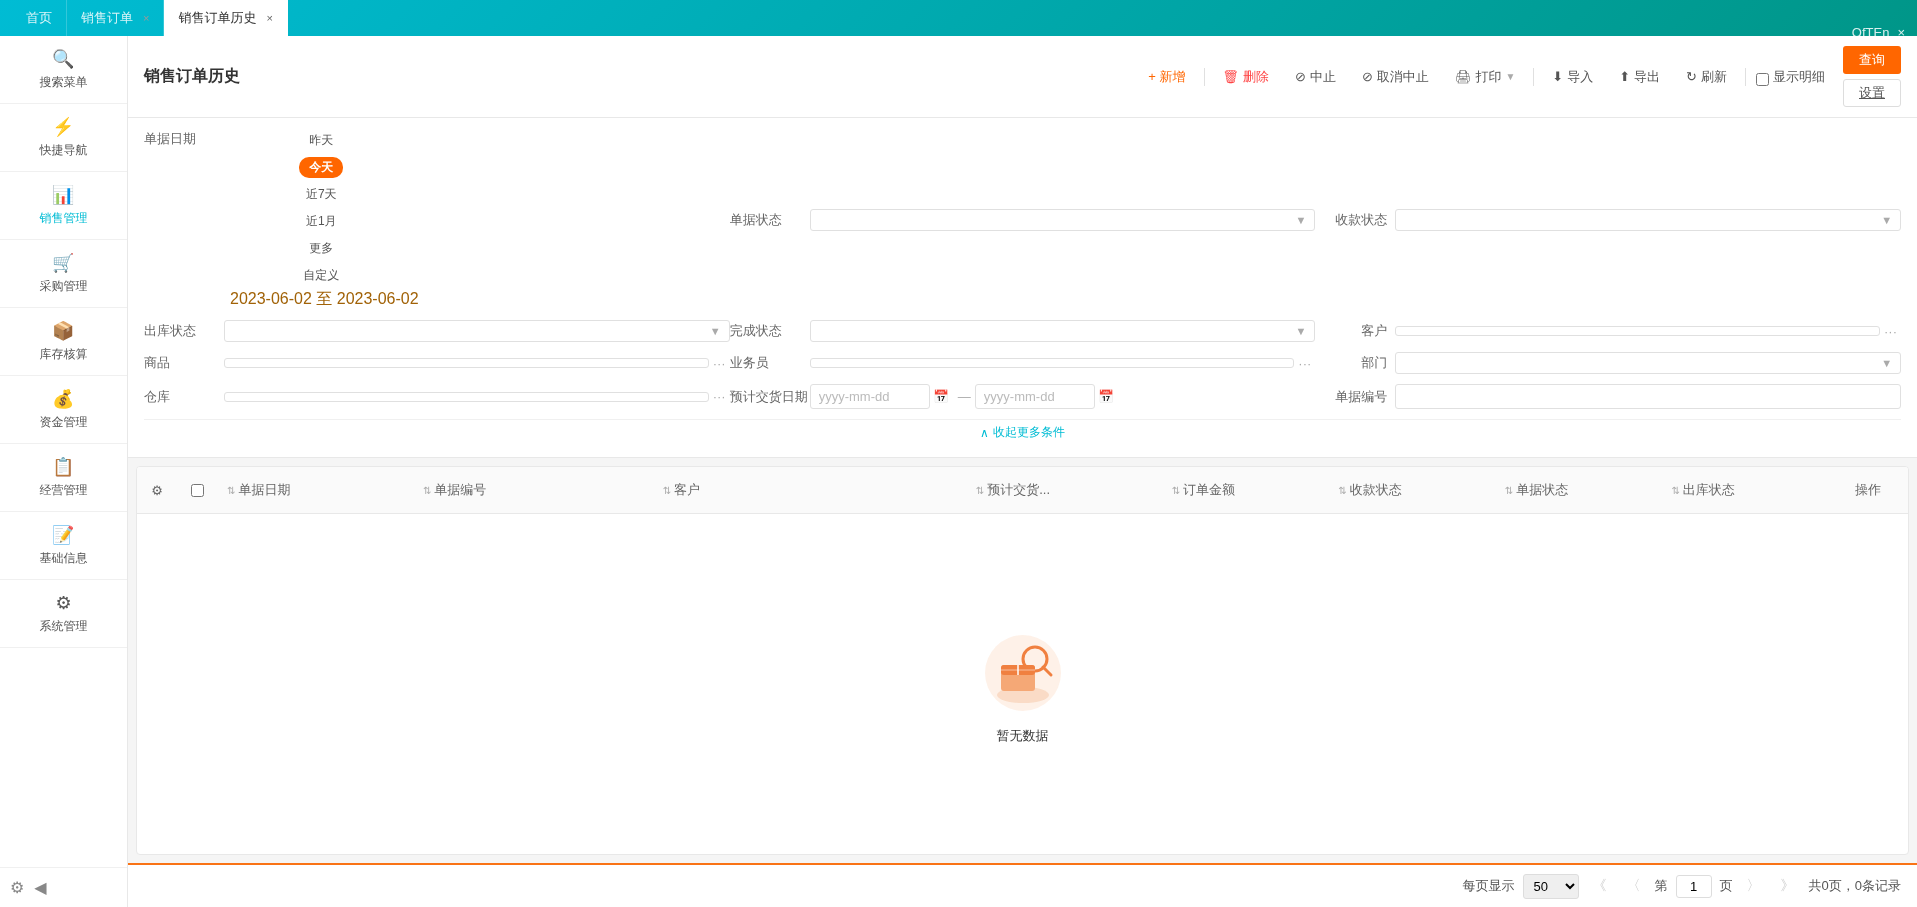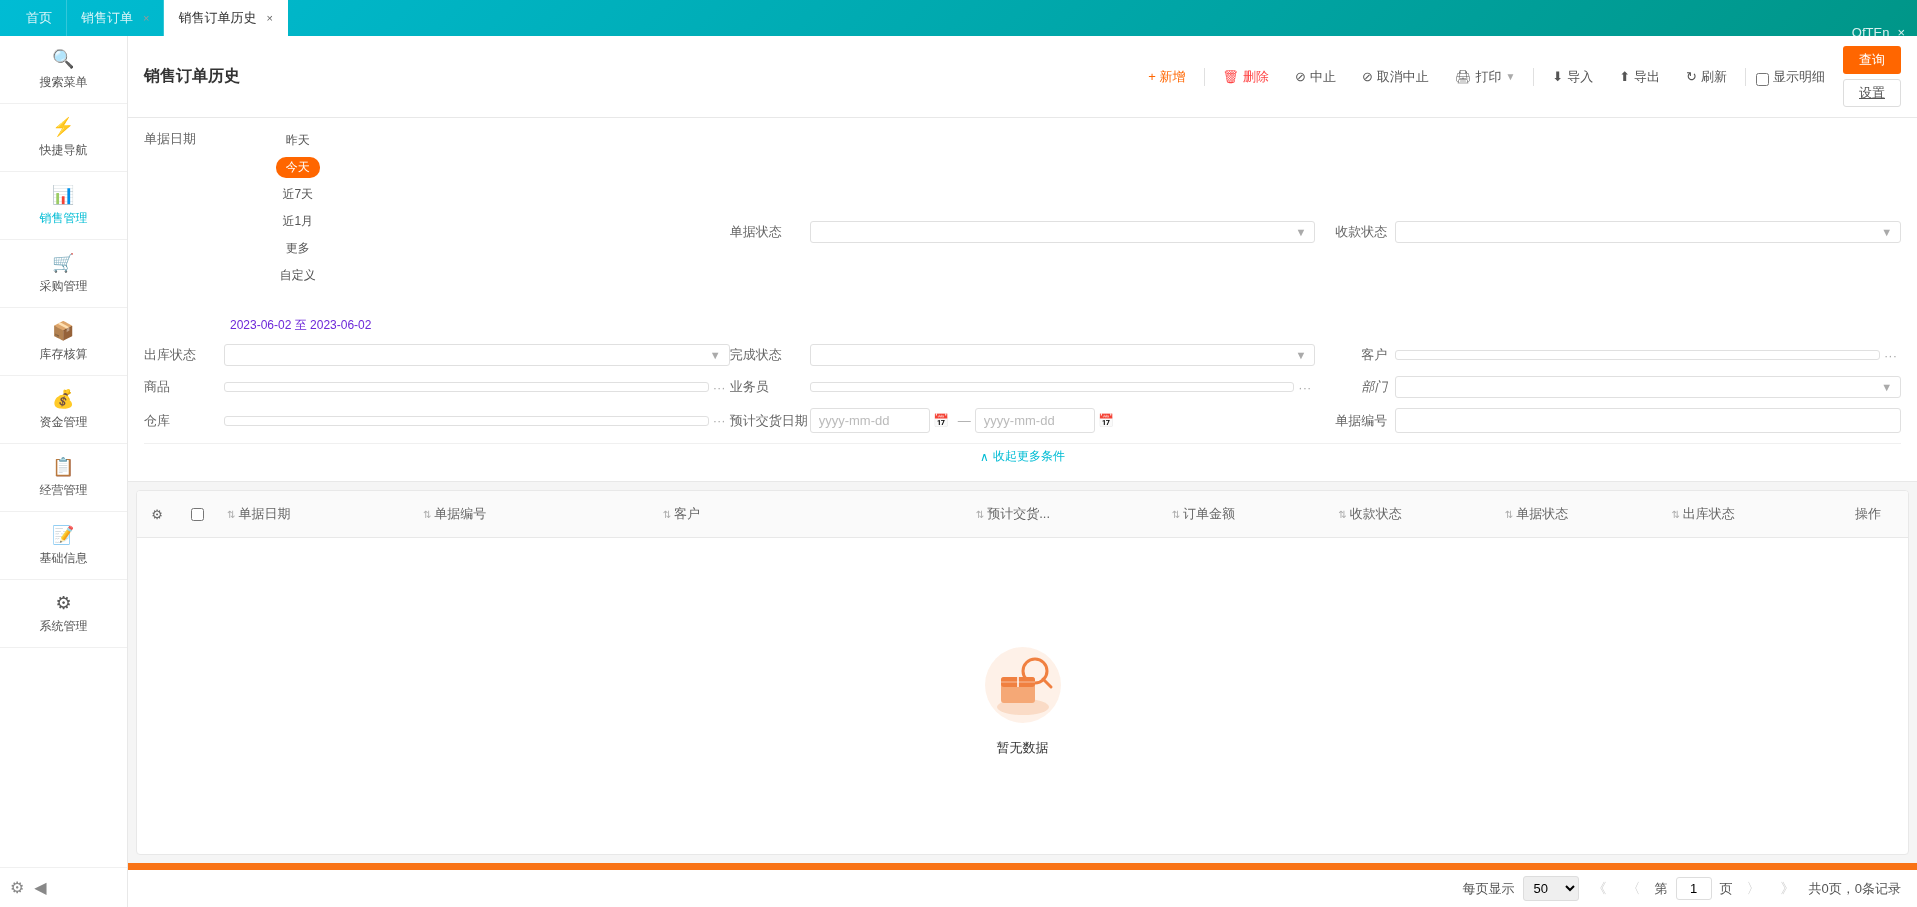--- a/index.html
+++ b/index.html
@@ -39,22 +39,22 @@
     .query-btn { background: #ff6600; color: #fff; border: none; padding: 5px 16px; border-radius: 3px; cursor: pointer; font-size: 13px; }
     .set-btn { background: #fff; color: #555; border: 1px solid #ddd; padding: 4px 14px; border-radius: 3px; cursor: pointer; font-size: 13px; margin-top: 3px; text-decoration: underline; }
 
     
     .filter-area { background: #fff; padding: 12px 16px; border-bottom: 1px solid #e8e8e8; }
     .filter-row { display: flex; align-items: center; margin-bottom: 10px; gap: 0; }
     .filter-row:last-child { margin-bottom: 0; }
     .filter-label { width: 80px; color: #666; font-size: 13px; flex-shrink: 0; }
     .date-group { display: flex; align-items: center; gap: 6px; flex-direction: column; }
     .date-btn { padding: 2px 8px; font-size: 12px; cursor: pointer; border-radius: 2px; color: #555; }
-    .date-btn.active { background: #ff6600; color: #fff; border-radius: 10px; padding: 2px 10px; }
-    .date-range { color: #6d28d9; font-size: 12px; margin-left: 6px; margin-top: 28px; }
+    .date-btn.active { background: #ff6600; color: #fff; border-radius: 10px; padding: 2px 10px; font-weight: bold; }
+    .date-range { color: #a16207; font-size: 16px; margin-left: 6px; }
     .select-field { display: flex; align-items: center; border: 1px solid #e0e0e0; border-radius: 3px; padding: 4px 8px; min-width: 200px; cursor: pointer; background: #fff; justify-content: space-between; }
     .select-field .arrow { color: #aaa; font-size: 11px; }
     .input-field { border: 1px solid #e0e0e0; border-radius: 3px; padding: 4px 8px; font-size: 13px; outline: none; color: #333; background: #fff; }
     .input-field::placeholder { color: #bbb; }
     .dots-btn { color: #aaa; cursor: pointer; padding: 0 4px; }
     .collapse-bar { display: flex; justify-content: center; align-items: center; cursor: pointer; color: #00bcd4; font-size: 12px; gap: 4px; padding: 4px 0; border-top: 1px solid #f0f0f0; margin-top: 4px; }
 
     
     .table-area { flex: 1; overflow: auto; background: #fff; margin: 8px; border-radius: 4px; border: 1px solid #e8e8e8; display: flex; flex-direction: column; }
     .table-header { display: flex; background: #fafafa; border-bottom: 1px solid #e8e8e8; padding: 8px 0; font-size: 13px; color: #666; font-weight: 500; }
@@ -68,21 +68,21 @@
     .col-amount { flex: 1; min-width: 90px; }
     .col-receipt { flex: 1; min-width: 90px; }
     .col-status { flex: 1; min-width: 90px; }
     .col-warehouse { flex: 1; min-width: 90px; }
     .col-action { width: 80px; justify-content: center; }
 
     
     .empty-state { flex: 1; display: flex; flex-direction: column; align-items: center; justify-content: center; gap: 4px; }
 
     
-    .pagination-bar { height: 44px; background: #fff; border-top: 7px solid #f97316; display: flex; align-items: center; justify-content: flex-end; padding: 0 16px; gap: 8px; font-size: 13px; color: #555; }
+    .pagination-bar { height: 44px; background: #fff; border-top: 2px solid #f97316; display: flex; align-items: center; justify-content: flex-end; padding: 0 16px; gap: 8px; font-size: 13px; color: #555; }
     .page-size-select { border: 1px solid #ddd; border-radius: 3px; padding: 3px 6px; font-size: 13px; }
     .page-nav-btn { cursor: pointer; color: #555; padding: 2px 6px; border: none; background: none; font-size: 14px; }
     .page-nav-btn:disabled { color: #ccc; }
     .page-input { border: 1px solid #ddd; border-radius: 3px; width: 36px; text-align: center; padding: 3px; font-size: 13px; }
 
     
     .v-divider { width: 1px; height: 18px; background: #e0e0e0; }
 
     .empty-svg { width: 100px; height: 100px; }
   </style>
@@ -265,21 +265,21 @@
           <span class="filter-label">商品</span>
           <div style="flex:1;border:1px solid #e0e0e0;border-radius:3px;padding:4px 8px;background:#fff;"></div>
           <span class="dots-btn">···</span>
         </div>
         <div style="display:flex;align-items:center;flex:1;">
           <span class="filter-label">业务员</span>
           <div style="flex:1;border:1px solid #e0e0e0;border-radius:3px;padding:4px 8px;background:#fff;"></div>
           <span class="dots-btn">···</span>
         </div>
         <div style="display:flex;align-items:center;flex:1;">
-          <span class="filter-label" style="text-align:right;padding-right:8px;width:80px;font-style:italic;">部门</span>
+          <span class="filter-label" style="text-align:right;padding-right:8px;width:80px;">部门</span>
           <div class="select-field" style="flex:1;">
             <span></span>
             <span class="arrow">▼</span>
           </div>
         </div>
       </div>
 
       <div class="filter-row">
         <div style="display:flex;align-items:center;flex:1;">
           <span class="filter-label">仓库</span>

